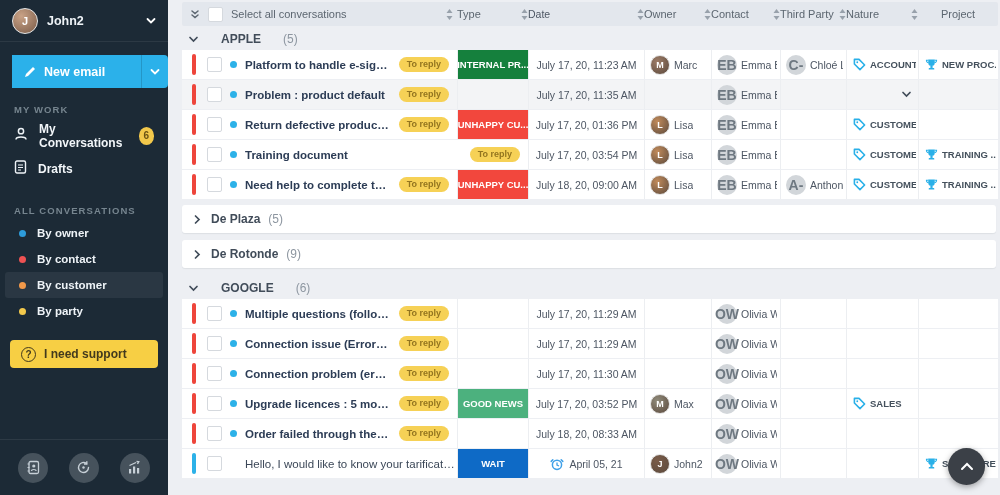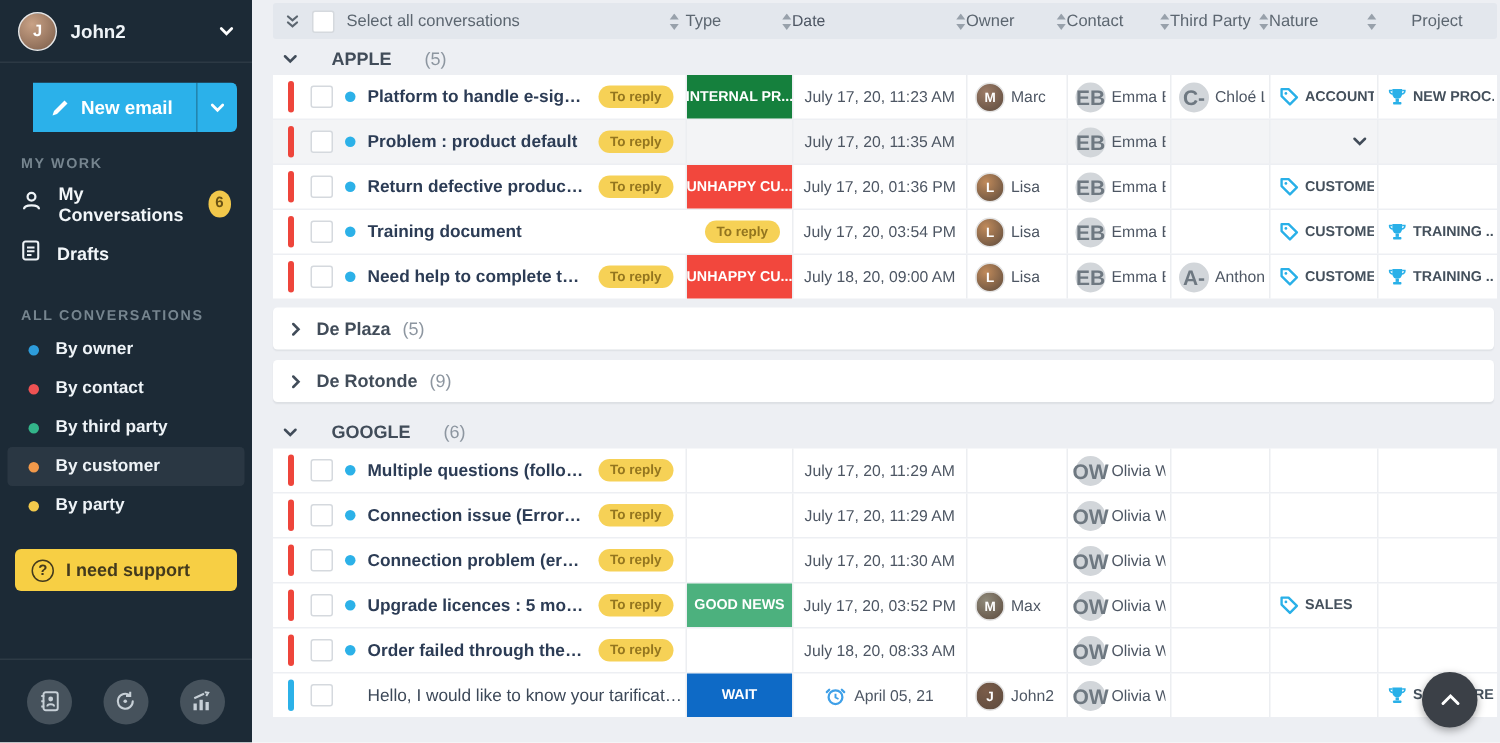--- a/index.html
+++ b/index.html
@@ -6,21 +6,21 @@
   html,body { width:1000px; height:495px; overflow:hidden; font-family:"Liberation Sans", sans-serif; }
   .app { display:flex; width:1000px; height:495px; }
 
   
   .sidebar { width:168px; background:#1c2a36; color:#eef3f7; display:flex; flex-direction:column; flex-shrink:0; }
   .user-row { height:42px; display:flex; align-items:center; gap:9px; padding:0 12px; border-bottom:1px solid rgba(255,255,255,.07); }
   .avatar { width:26px; height:26px; border-radius:50%; display:flex; align-items:center; justify-content:center;
             color:#fff; font-size:11px; font-weight:bold; background:radial-gradient(circle at 35% 30%,#c9a286,#7a5c49); flex-shrink:0; border:1px solid #e7e7e7;}
   .user-name { font-size:12.5px; font-weight:bold; flex:1; }
   .chev { width:10px; height:10px; }
-  .new-email-wrap { display:flex; margin:13px 10px 4px; height:33px; border-radius:4px; overflow:hidden; cursor:pointer;padding-left:12px; }
+  .new-email-wrap { display:flex; margin:13px 0 4px; height:33px; border-radius:4px; overflow:hidden; cursor:pointer;padding-left:12px; }
   .new-email-main { flex:1; background:#2bb1ea; display:flex; align-items:center; gap:8px; padding:0 12px; font-size:12.5px; font-weight:bold; color:#fff; }
   .new-email-arrow { width:27px; background:#2bb1ea; border-left:1px solid rgba(0,0,0,.15); display:flex; align-items:center; justify-content:center; }
   .section-label { padding:12px 14px 4px; font-size:9.5px; font-weight:bold; letter-spacing:1.1px; color:#76858f; }
   .nav-item { height:33px; display:flex; align-items:center; gap:11px; padding:0 14px; font-size:12px; font-weight:bold; color:#f2f6f9; cursor:pointer; }
   .nav-item svg { flex-shrink:0; }
   .count-badge { margin-left:auto; width:18px; height:18px; border-radius:50%; background:#f2c84b; color:#6b5314; font-size:10px; font-weight:bold; display:flex; align-items:center; justify-content:center; }
   .filter-item { height:26px; display:flex; align-items:center; gap:11px; padding:0 14px; font-size:11.5px; font-weight:bold; color:#eef3f7; cursor:pointer; margin:0 5px; border-radius:3px; }
   .filter-item.active { background:#2a3743; }
   .dot-c { width:7px; height:7px; border-radius:50%; flex-shrink:0; }
   .support-btn { margin:16px 10px 12px; height:28px; background:#f7cf44; border-radius:4px; color:#433a1d; font-size:12px; font-weight:bold;
@@ -129,24 +129,20 @@
     <div class="section-label" style="padding-top:20px;">ALL CONVERSATIONS</div>
     <div id="filter-items">
   <div class="filter-item">
     <span class="dot-c" style="background:#2d9cdb"></span>
     <span>By owner</span>
   </div>
   <div class="filter-item">
     <span class="dot-c" style="background:#ee5253"></span>
     <span>By contact</span>
   </div>
-  <div class="filter-item">
-    <span class="dot-c" style="background:#33b58a"></span>
-    <span>By third party</span>
-  </div>
   <div class="filter-item active">
     <span class="dot-c" style="background:#f2994a"></span>
     <span>By customer</span>
   </div>
   <div class="filter-item">
     <span class="dot-c" style="background:#f2c94c"></span>
     <span>By party</span>
   </div>
       </div>
 

